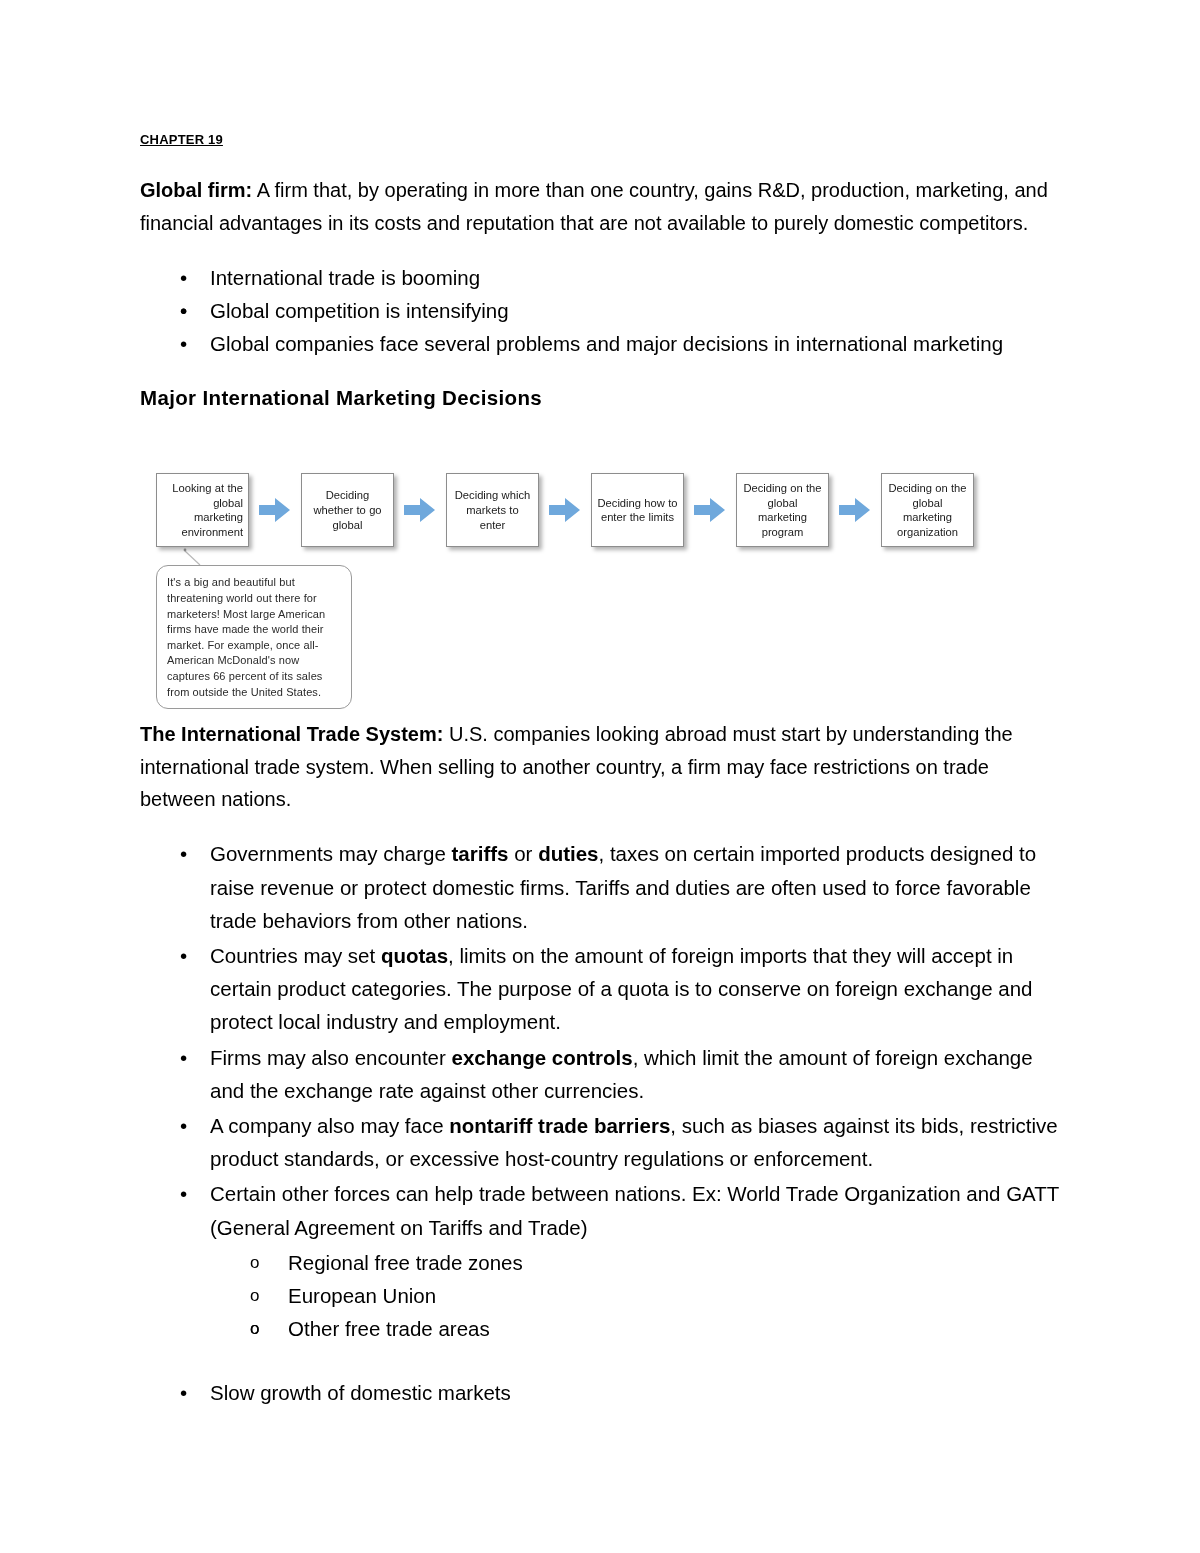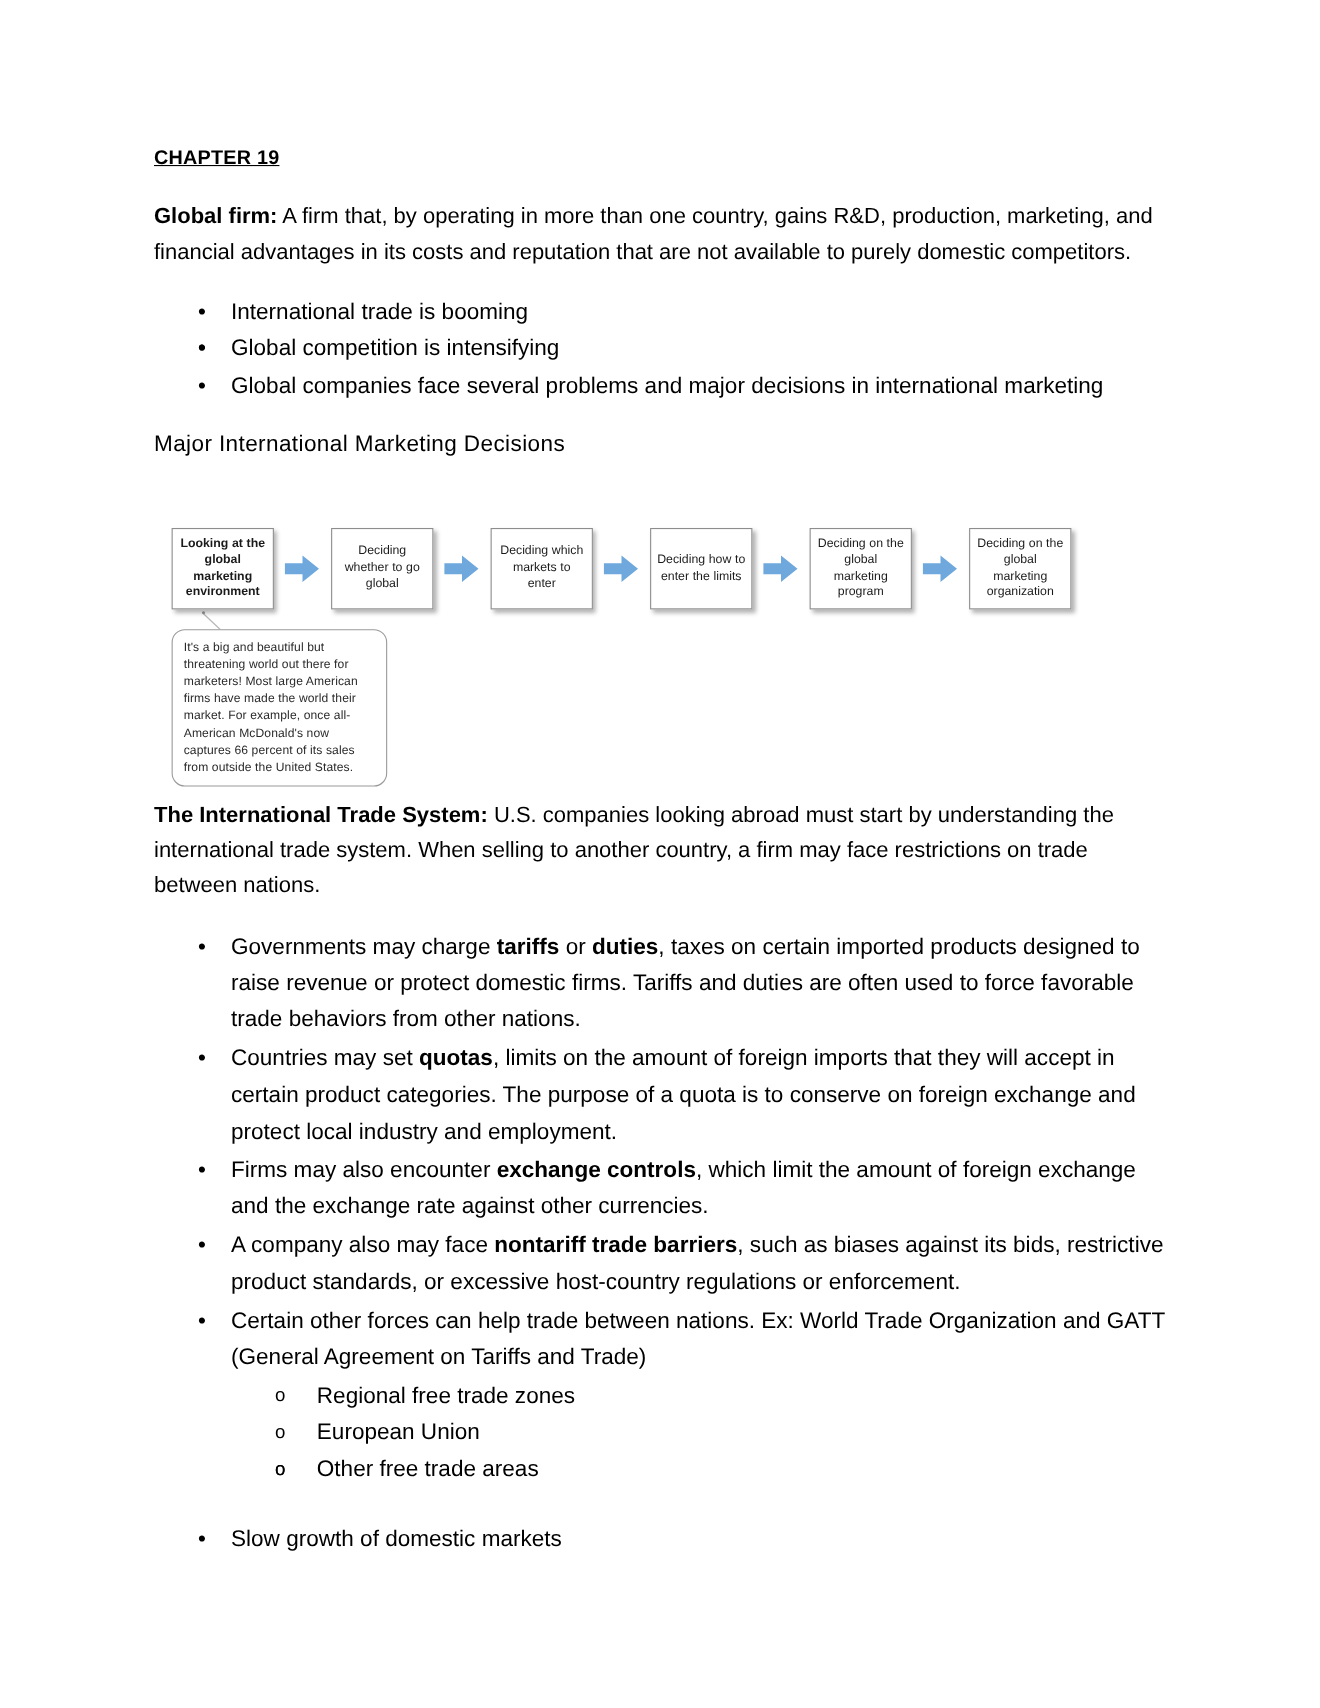--- a/index.html
+++ b/index.html
@@ -20,37 +20,37 @@
   }
   .content {
     position: absolute;
     left: 140px;
     top: 132px;
     width: 920px;
   }
 
   
   .chapter-title {
-    font-size: 18px;
+    font-size: 13px;
     font-weight: bold;
     text-decoration: underline;
     letter-spacing: 0.2px;
     margin: 0 0 26px 0;
     line-height: 1.25;
   }
   .para {
     font-size: 20px;
     line-height: 1.62;
     margin: 0 0 22px 0;
     text-align: left;
   }
   .para b { font-weight: bold; }
   .section-heading {
     font-size: 20.5px;
-    font-weight: normal;
+    font-weight: bold;
     letter-spacing: 0.35px;
     margin: 0 0 20px 0;
     line-height: 1.3;
   }
 
   
   ul.bullets {
     list-style: none;
     margin: 0;
     padding: 0;
@@ -121,21 +121,21 @@
     box-sizing: border-box;
     padding: 3px 5px;
   }
   .flow-box .flow-text {
     font-size: 11.2px;
     line-height: 1.32;
     color: #1a1a1a;
     text-align: center;
     word-spacing: 0.2px;
   }
-  .flow-box.first .flow-text { text-align: center; font-weight: bold; }
+  .flow-box.first .flow-text { text-align: right; }
   .flow-arrow {
     width: 52px;
     display: flex;
     align-items: center;
     justify-content: center;
   }
   .flow-arrow svg { display: block; }
 
   
   .callout {

